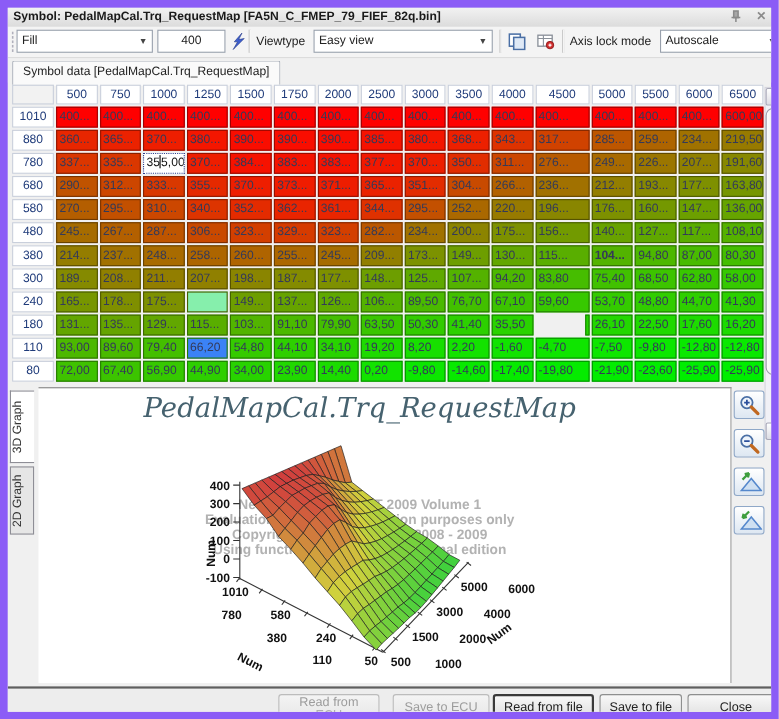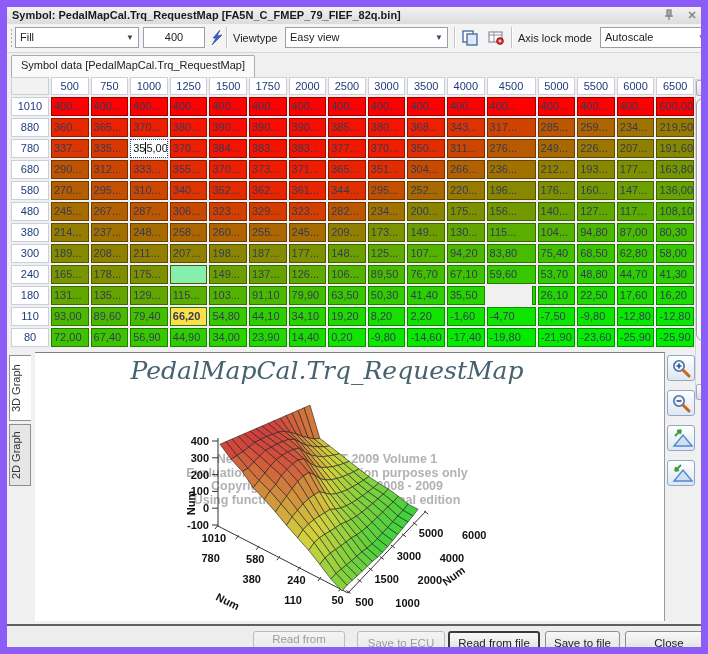--- a/index.html
+++ b/index.html
@@ -247,21 +247,21 @@
       <div class="dcell" style="background: rgb(168, 107, 0); border-color: rgb(104, 66, 0);">248...</div>
       <div class="dcell" style="background: rgb(173, 101, 0); border-color: rgb(107, 63, 0);">258...</div>
       <div class="dcell" style="background: rgb(175, 100, 0); border-color: rgb(109, 62, 0);">260...</div>
       <div class="dcell" style="background: rgb(172, 103, 0); border-color: rgb(107, 64, 0);">255...</div>
       <div class="dcell" style="background: rgb(166, 108, 0); border-color: rgb(103, 67, 0);">245...</div>
       <div class="dcell" style="background: rgb(145, 127, 0); border-color: rgb(90, 79, 0);">209...</div>
       <div class="dcell" style="background: rgb(124, 146, 0); border-color: rgb(77, 91, 0);">173...</div>
       <div class="dcell" style="background: rgb(109, 158, 0); border-color: rgb(68, 98, 0);">149...</div>
       <div class="dcell" style="background: rgb(98, 167, 0); border-color: rgb(61, 104, 0);">130...</div>
       <div class="dcell" style="background: rgb(89, 174, 0); border-color: rgb(55, 108, 0);">115...</div>
-      <div class="dcell" style="background: rgb(83, 179, 0); border-color: rgb(51, 111, 0);">104...</div>
+      <div class="dcell" style="background: rgb(83, 179, 0); border-color: rgb(51, 111, 0); font-weight: bold;">104...</div>
       <div class="dcell" style="background: rgb(77, 184, 0); border-color: rgb(48, 114, 0);">94,80</div>
       <div class="dcell" style="background: rgb(72, 187, 0); border-color: rgb(45, 116, 0);">87,00</div>
       <div class="dcell" style="background: rgb(68, 190, 0); border-color: rgb(42, 118, 0);">80,30</div>
       <div class="rhead">300</div>
       <div class="dcell" style="background: rgb(133, 138, 0); border-color: rgb(82, 86, 0);">189...</div>
       <div class="dcell" style="background: rgb(144, 128, 0); border-color: rgb(89, 79, 0);">208...</div>
       <div class="dcell" style="background: rgb(146, 126, 0); border-color: rgb(91, 78, 0);">211...</div>
       <div class="dcell" style="background: rgb(144, 128, 0); border-color: rgb(89, 79, 0);">207...</div>
       <div class="dcell" style="background: rgb(138, 133, 0); border-color: rgb(86, 82, 0);">198...</div>
       <div class="dcell" style="background: rgb(132, 139, 0); border-color: rgb(82, 86, 0);">187...</div>
@@ -306,21 +306,21 @@
       <div class="dcell" style="background: rgb(41, 211, 0); border-color: rgb(25, 131, 0);">35,50</div>
       <div class="dcell" style="background: rgb(37, 213, 0); border-color: rgb(23, 132, 0); margin-left: 45px;">30,50</div>
       <div class="dcell" style="background: rgb(35, 215, 0); border-color: rgb(22, 133, 0);">26,10</div>
       <div class="dcell" style="background: rgb(32, 217, 0); border-color: rgb(20, 135, 0);">22,50</div>
       <div class="dcell" style="background: rgb(29, 219, 0); border-color: rgb(18, 136, 0);">17,60</div>
       <div class="dcell" style="background: rgb(28, 219, 0); border-color: rgb(17, 136, 0);">16,20</div>
       <div class="rhead">110</div>
       <div class="dcell" style="background: rgb(76, 184, 0); border-color: rgb(47, 114, 0);">93,00</div>
       <div class="dcell" style="background: rgb(74, 186, 0); border-color: rgb(46, 115, 0);">89,60</div>
       <div class="dcell" style="background: rgb(68, 191, 0); border-color: rgb(42, 118, 0);">79,40</div>
-      <div class="dcell" style="background: #fde047; border-color: rgb(37, 122, 0); font-weight: bold;">66,20</div>
+      <div class="dcell" style="background: #3b82f6; border-color: rgb(37, 122, 0);">66,20</div>
       <div class="dcell" style="background: rgb(53, 202, 0); border-color: rgb(33, 125, 0);">54,80</div>
       <div class="dcell" style="background: rgb(46, 207, 0); border-color: rgb(29, 128, 0);">44,10</div>
       <div class="dcell" style="background: rgb(40, 211, 0); border-color: rgb(25, 131, 0);">34,10</div>
       <div class="dcell" style="background: rgb(30, 218, 0); border-color: rgb(19, 135, 0);">19,20</div>
       <div class="dcell" style="background: rgb(23, 223, 0); border-color: rgb(14, 138, 0);">8,20</div>
       <div class="dcell" style="background: rgb(19, 226, 0); border-color: rgb(12, 140, 0);">2,20</div>
       <div class="dcell" style="background: rgb(17, 227, 0); border-color: rgb(11, 141, 0);">-1,60</div>
       <div class="dcell" style="background: rgb(15, 229, 0); border-color: rgb(9, 142, 0);">-4,70</div>
       <div class="dcell" style="background: rgb(13, 230, 0); border-color: rgb(8, 143, 0);">-7,50</div>
       <div class="dcell" style="background: rgb(11, 231, 0); border-color: rgb(7, 143, 0);">-9,80</div>

